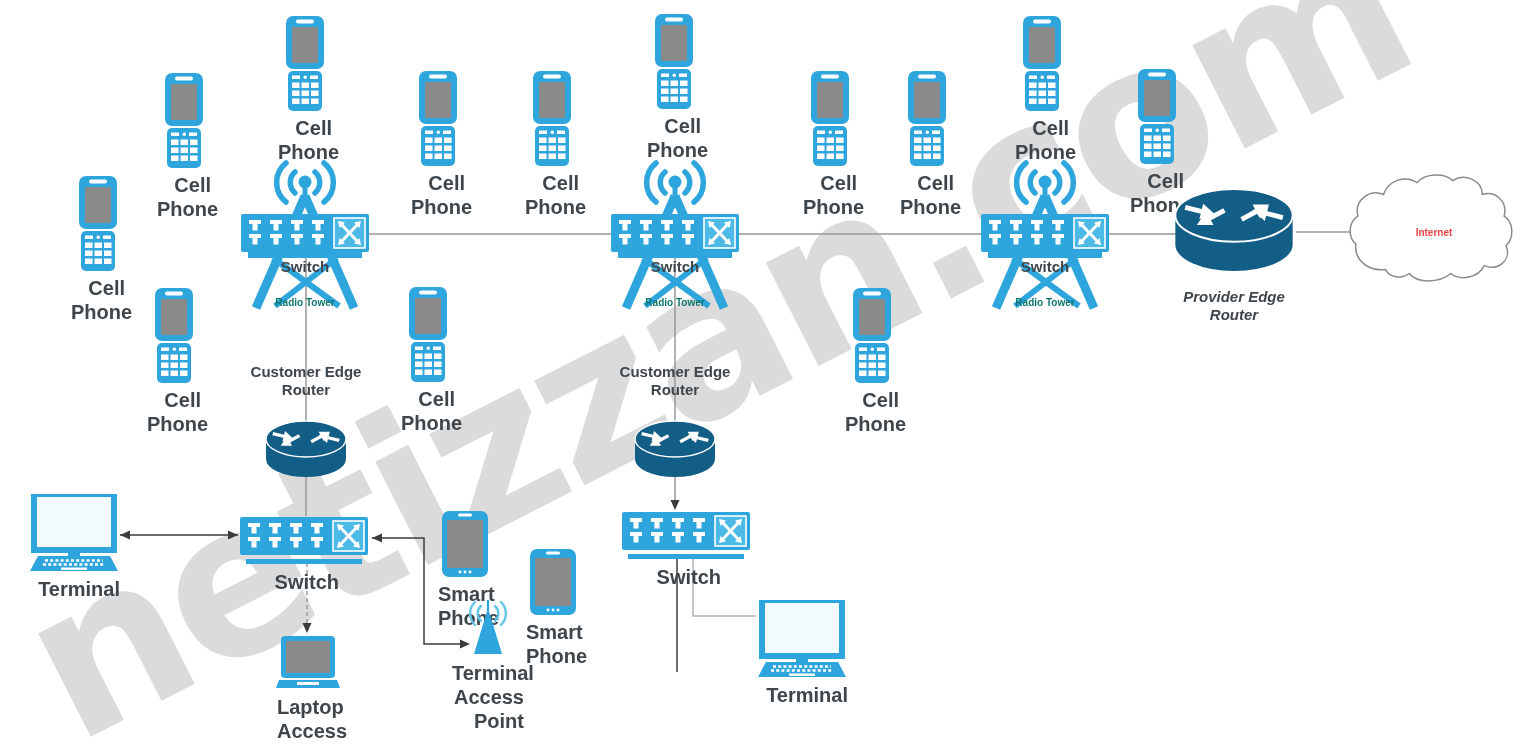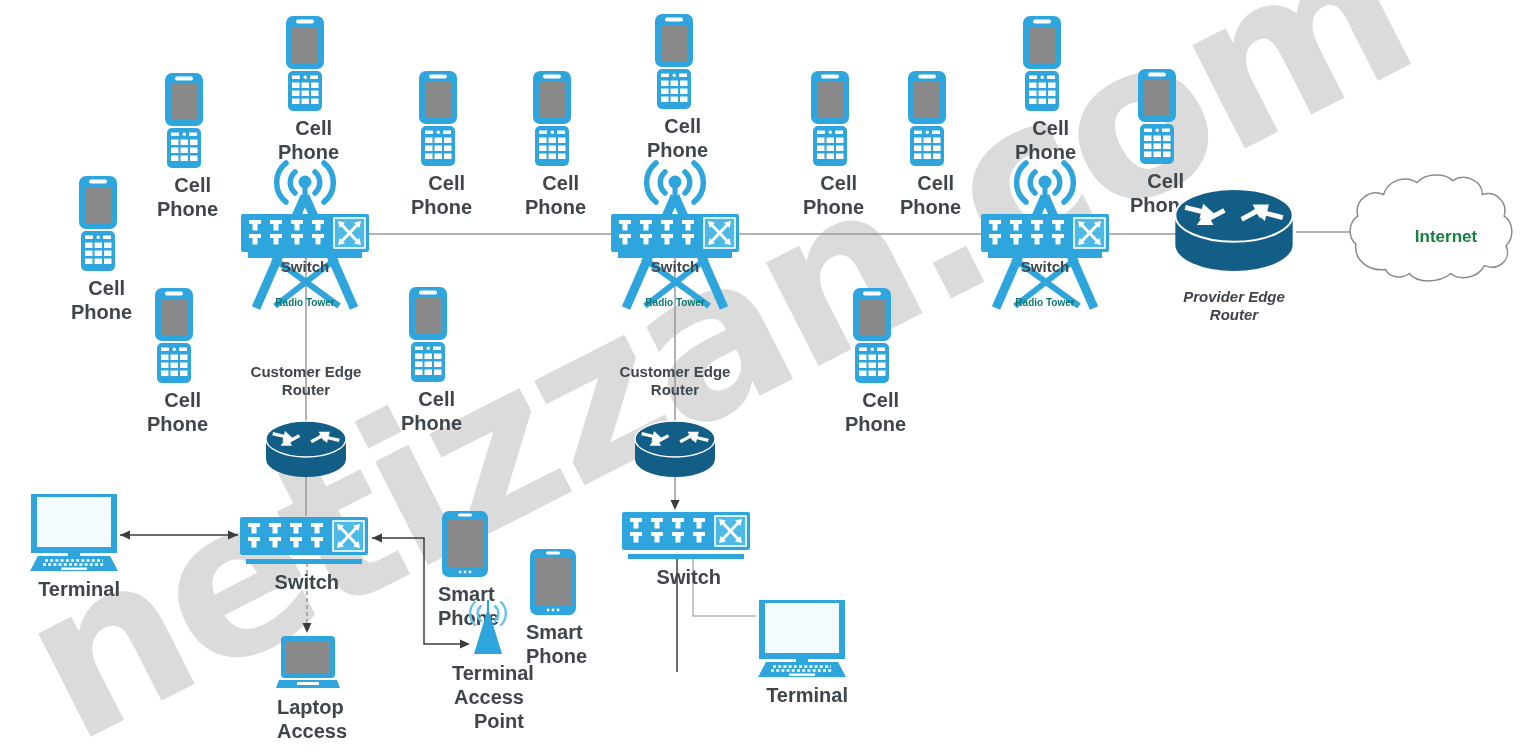--- a/index.html
+++ b/index.html
@@ -26,22 +26,22 @@
        width:80px;font-weight:bold;font-size:15px;color:#3e464c;text-align:center;z-index:4;}
   .tower-node .n-tower-label{position:absolute;top:147px;left:50%;transform:translateX(-50%);
        width:120px;font-weight:bold;font-size:10px;color:#0f766e;text-align:center;z-index:4;}
   .router-node{display:flex;flex-direction:column;align-items:center;width:118px;}
   .router-node .rlbl{position:static;transform:none;font-weight:bold;font-size:15px;color:#3e464c;
        text-align:center;line-height:1.2;width:118px;}
   .router-node.label-above .rlbl{order:0;margin-bottom:20px;}
   .router-node.label-above svg{order:1;}
   .router-node.label-below .rlbl{order:1;margin-top:14px;font-style:italic;}
   .router-node.label-below svg{order:0;}
-  .cloud-node .cloud-lbl{position:absolute;left:16px;top:44%;width:100%;text-align:center;
-       font-weight:bold;font-size:17px;color:#15803d;}
+  .cloud-node .cloud-lbl{position:absolute;left:4px;top:44%;width:100%;text-align:center;
+       font-weight:bold;font-size:10px;color:#ef4444;}
 </style>
 </head>
 <body>
 
 <div id="canvas">
   <div class="watermark">netizzan.com</div>
   <svg id="wires" width="1536" height="751">
       <polyline points="368,234 611,234" fill="none" stroke="#999999" stroke-width="1.5"></polyline>
       <polyline points="739,234 981,234" fill="none" stroke="#999999" stroke-width="1.5"></polyline>
       <polyline points="1108,234 1176,234" fill="none" stroke="#999999" stroke-width="1.5"></polyline>

